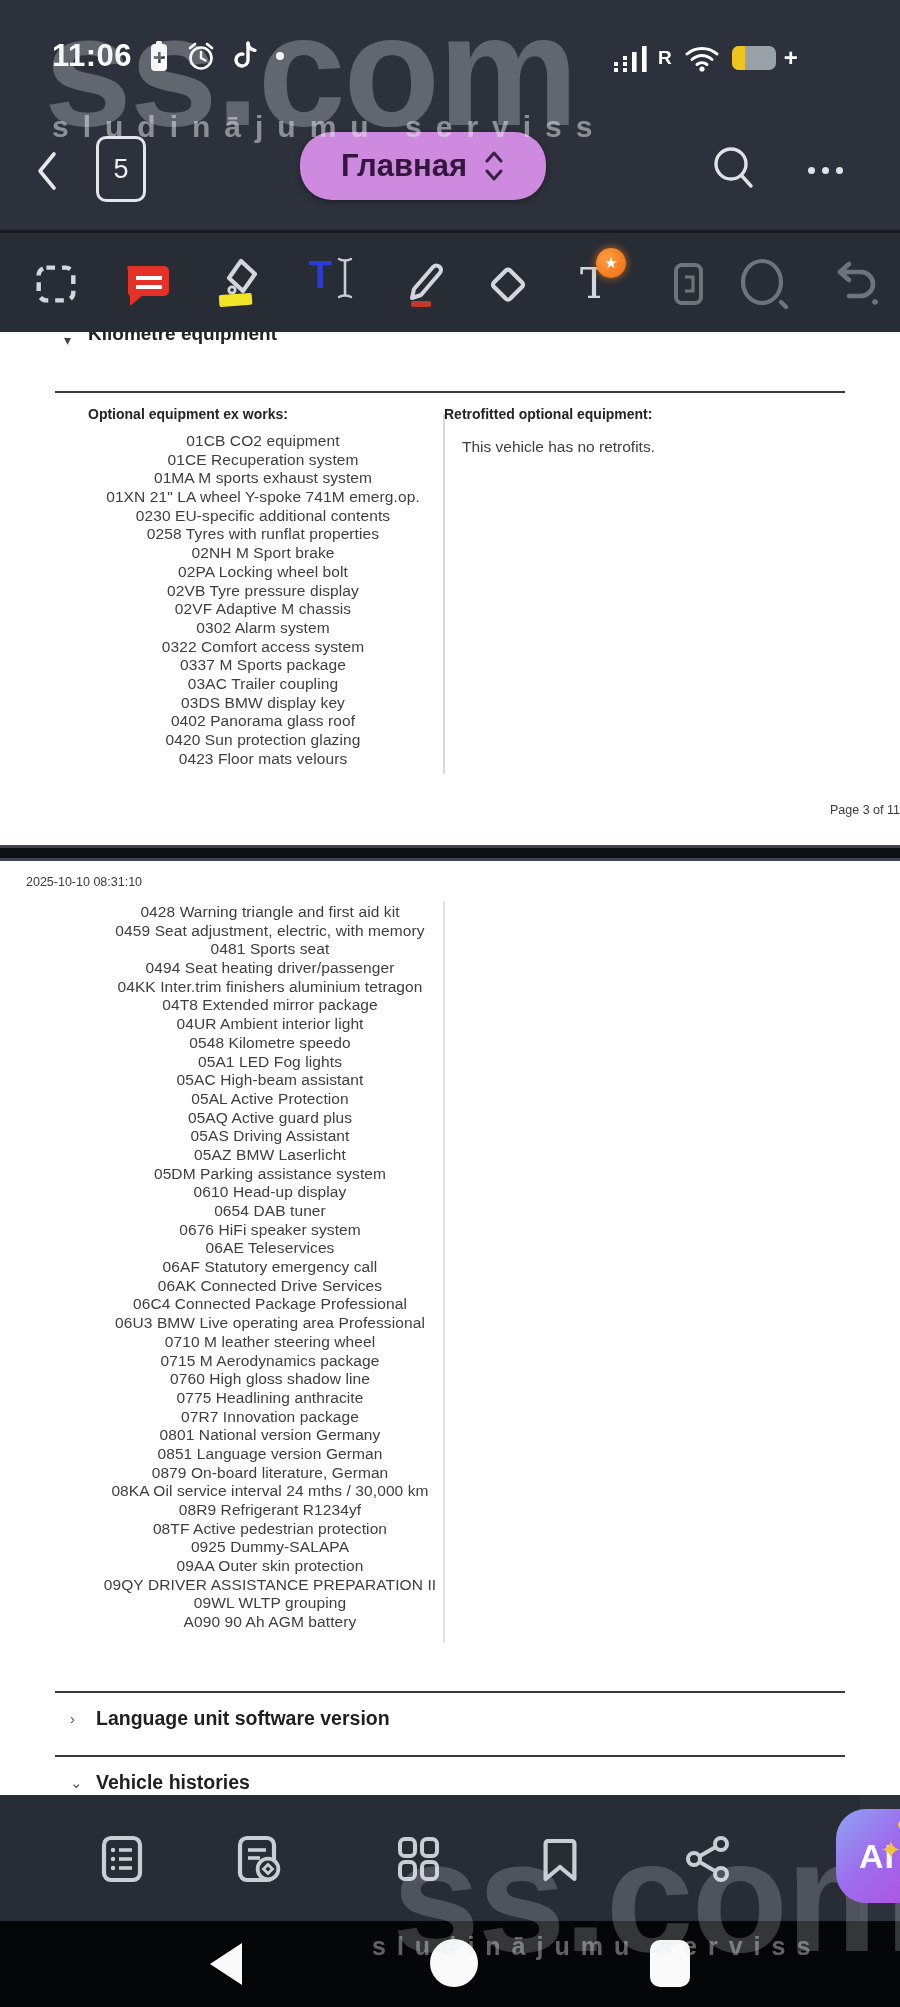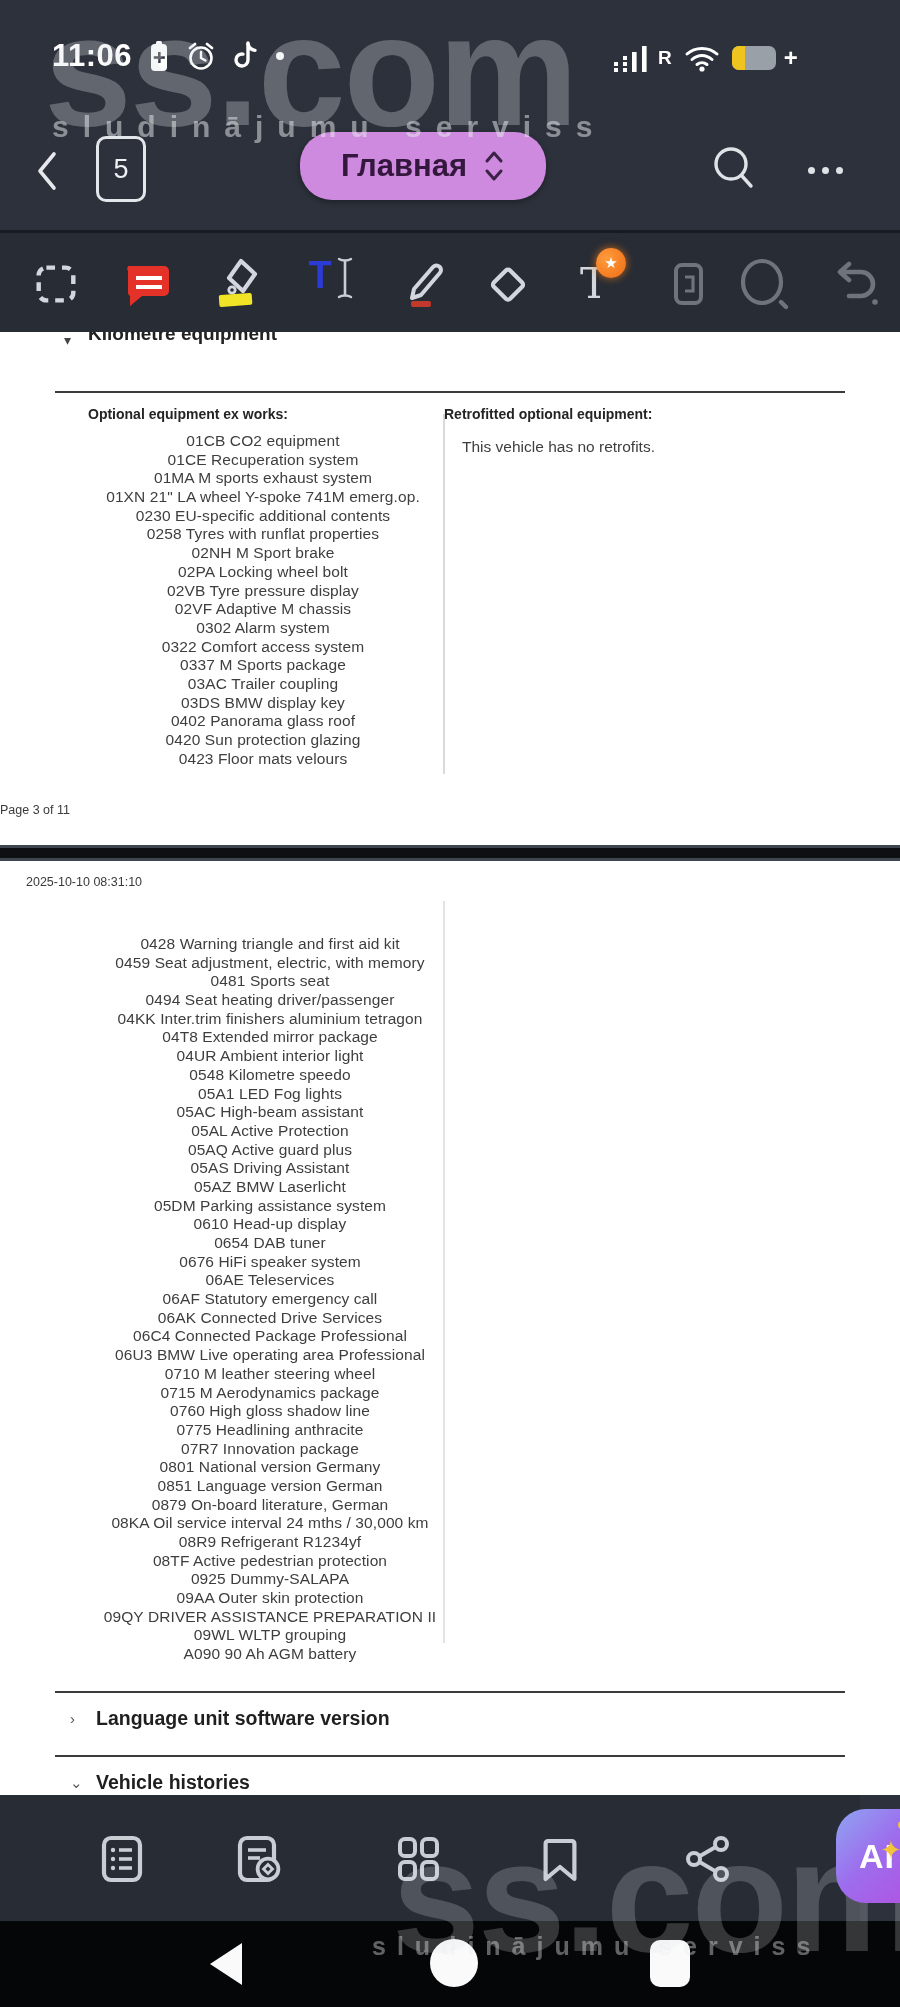--- a/index.html
+++ b/index.html
@@ -46,21 +46,21 @@
   .pagegap{position:absolute;top:845px;left:0;width:900px;height:16px;background:#0d0f13;
            border-top:3px solid #3f454e;border-bottom:3px solid #3f454e;box-sizing:border-box;}
   .page4{top:861px;height:934px;}
   .cut-header{position:absolute;top:-9px;left:88px;font-size:19px;font-weight:600;color:#222;}
   .cut-bullet{position:absolute;top:0px;left:64px;font-size:14px;color:#444;}
   .hr{position:absolute;left:55px;right:55px;height:2px;background:#3a3a3a;}
   .colhead{position:absolute;font-size:14px;font-weight:600;color:#242424;white-space:nowrap;}
   .eq-list{position:absolute;white-space:nowrap;text-align:center;}
   .eq-line{height:18.7px;font-size:15.5px;color:#3e3e3e;letter-spacing:.1px;}
   .vdiv{position:absolute;width:2px;background:#d9d9d9;}
-  .pg-footer{position:absolute;left:0;width:900px;text-align:left;font-size:12.5px;color:#3a3a3a;}
+  .pg-footer{position:absolute;left:0;width:900px;text-align:right;font-size:12.5px;color:#3a3a3a;}
   .timestamp{position:absolute;left:26px;top:14px;font-size:12.5px;color:#3a3a3a;}
   .sec-row{position:absolute;left:70px;display:flex;align-items:center;gap:14px;cursor:pointer;}
   .sec-marker{color:#555;font-size:15px;width:12px;}
   .sec-label{font-size:19.5px;font-weight:600;color:#1f1f1f;}
 
   
   .bottombar{position:absolute;top:1795px;left:0;width:860px;height:126px;background:#272c35;}
   .btool{position:absolute;top:36px;width:56px;height:56px;}
   .ai-btn{position:absolute;left:836px;top:14px;width:94px;height:94px;border-radius:30px;z-index:60;
           background:linear-gradient(135deg,#8fa4f2 0%,#9d6ded 45%,#b44fe0 100%);
@@ -278,21 +278,21 @@
     <div class="colhead" style="top:74px;left:444px;">Retrofitted optional equipment:</div>
     <div style="position:absolute;top:106px;left:462px;font-size:15.5px;color:#3e3e3e;">This vehicle has no retrofits.</div>
 
     <div class="pg-footer" style="top:471px;">Page 3 of 11</div>
   </div>
 
   <div class="pagegap"></div>
 
   <div class="page page4">
     <div class="timestamp">2025-10-10 08:31:10</div>
-    <div class="eq-list" style="top:42px;left:94px;width:352px;margin-top:32px;">
+    <div class="eq-list" style="top:42px;left:94px;width:352px;">
         <div class="eq-line">0428 Warning triangle and first aid kit</div>
         <div class="eq-line">0459 Seat adjustment, electric, with memory</div>
         <div class="eq-line">0481 Sports seat</div>
         <div class="eq-line">0494 Seat heating driver/passenger</div>
         <div class="eq-line">04KK Inter.trim finishers aluminium tetragon</div>
         <div class="eq-line">04T8 Extended mirror package</div>
         <div class="eq-line">04UR Ambient interior light</div>
         <div class="eq-line">0548 Kilometre speedo</div>
         <div class="eq-line">05A1 LED Fog lights</div>
         <div class="eq-line">05AC High-beam assistant</div>

